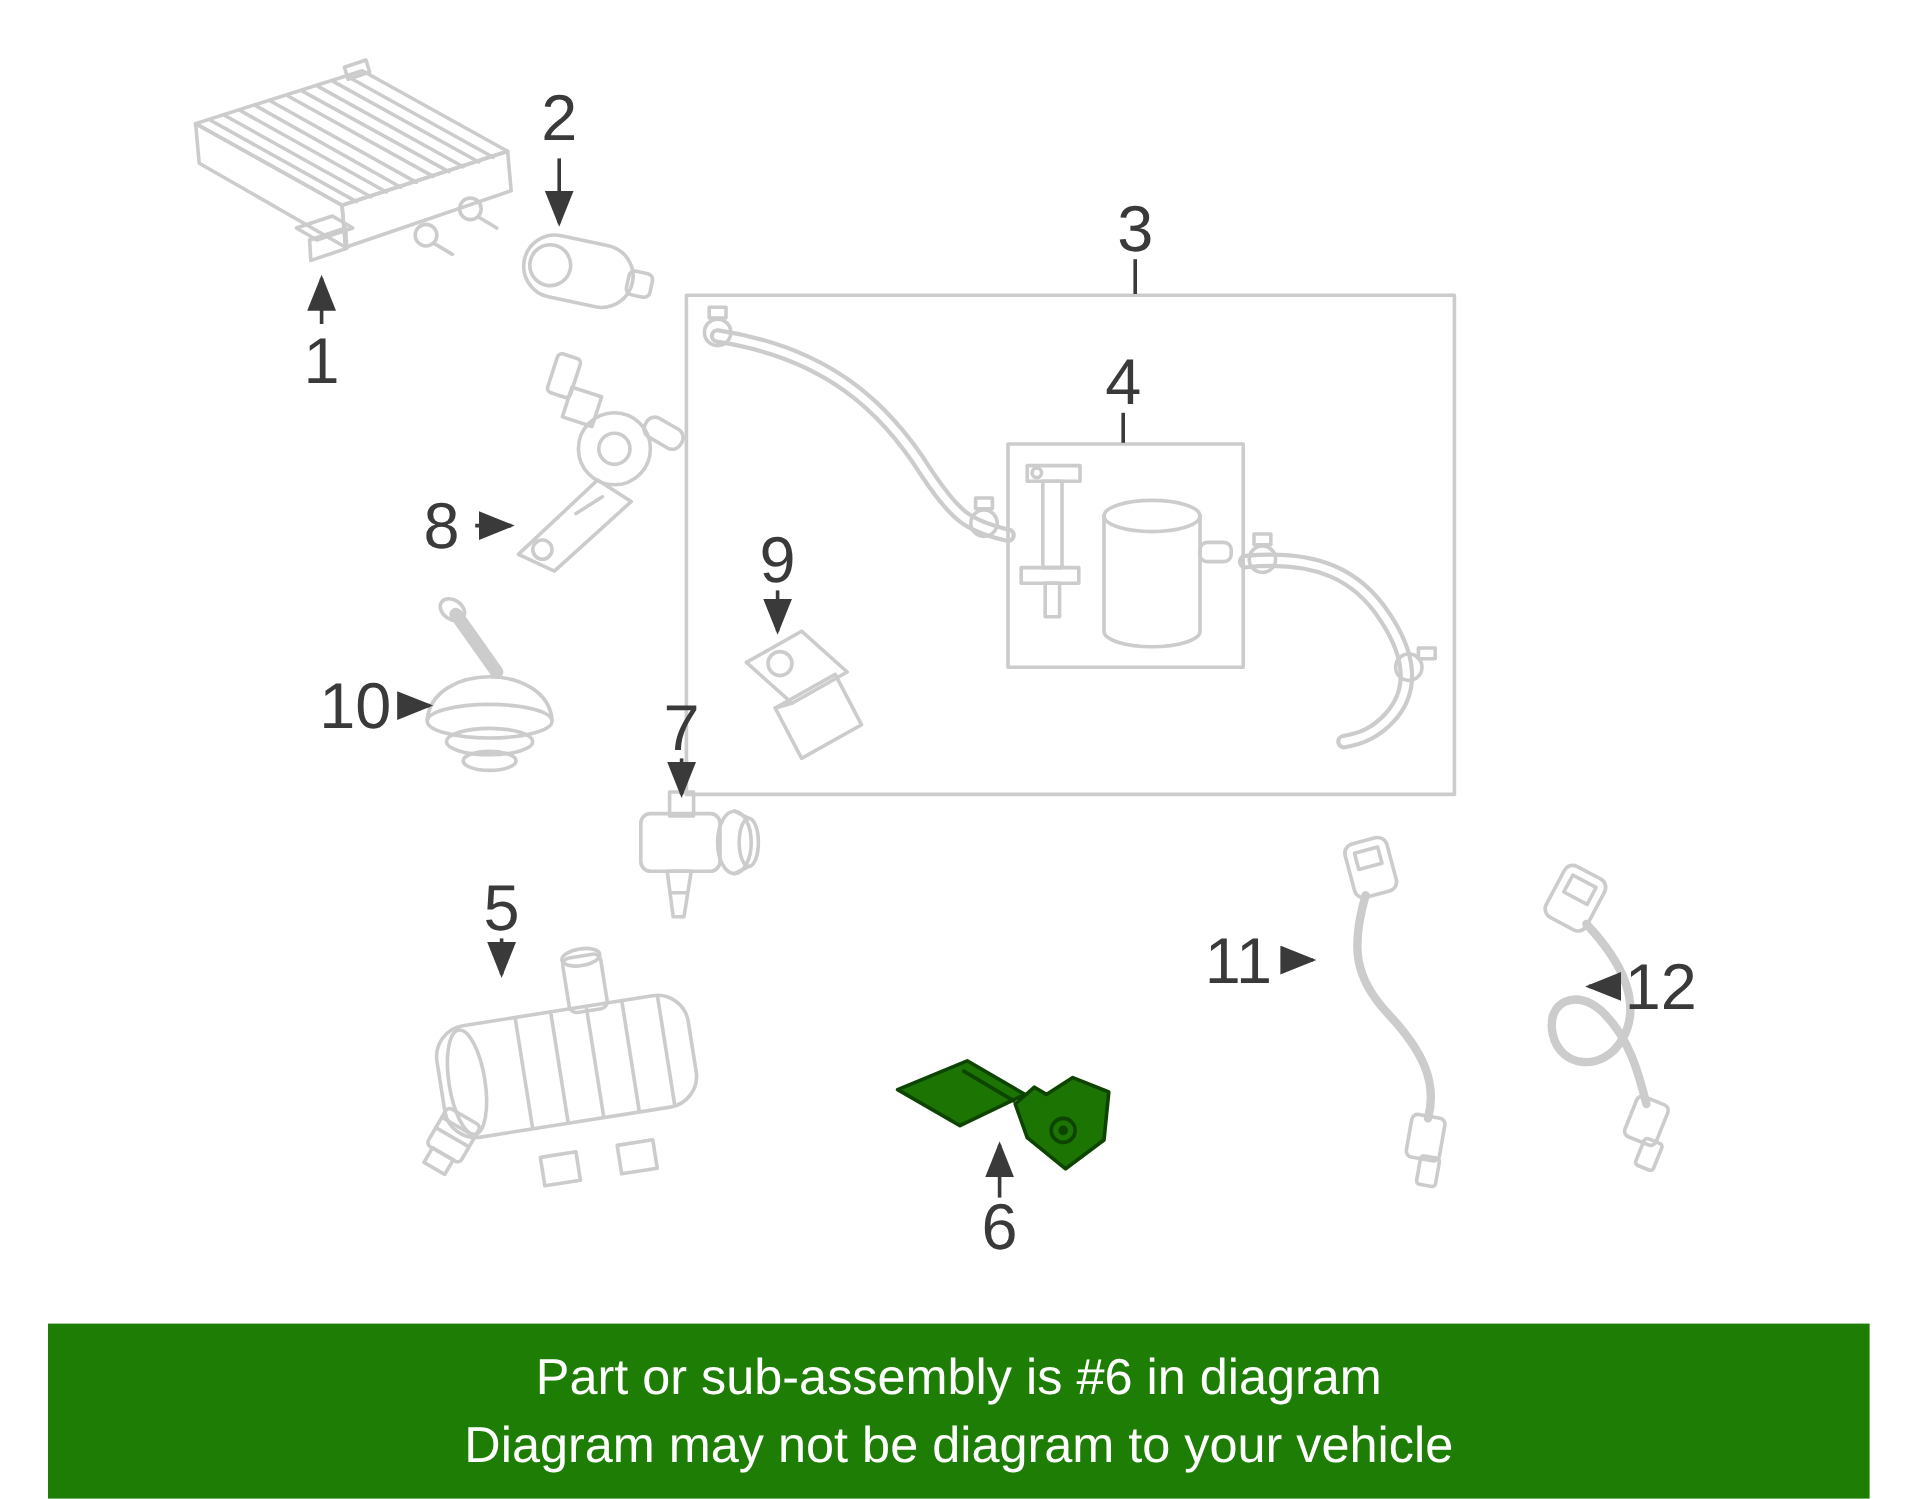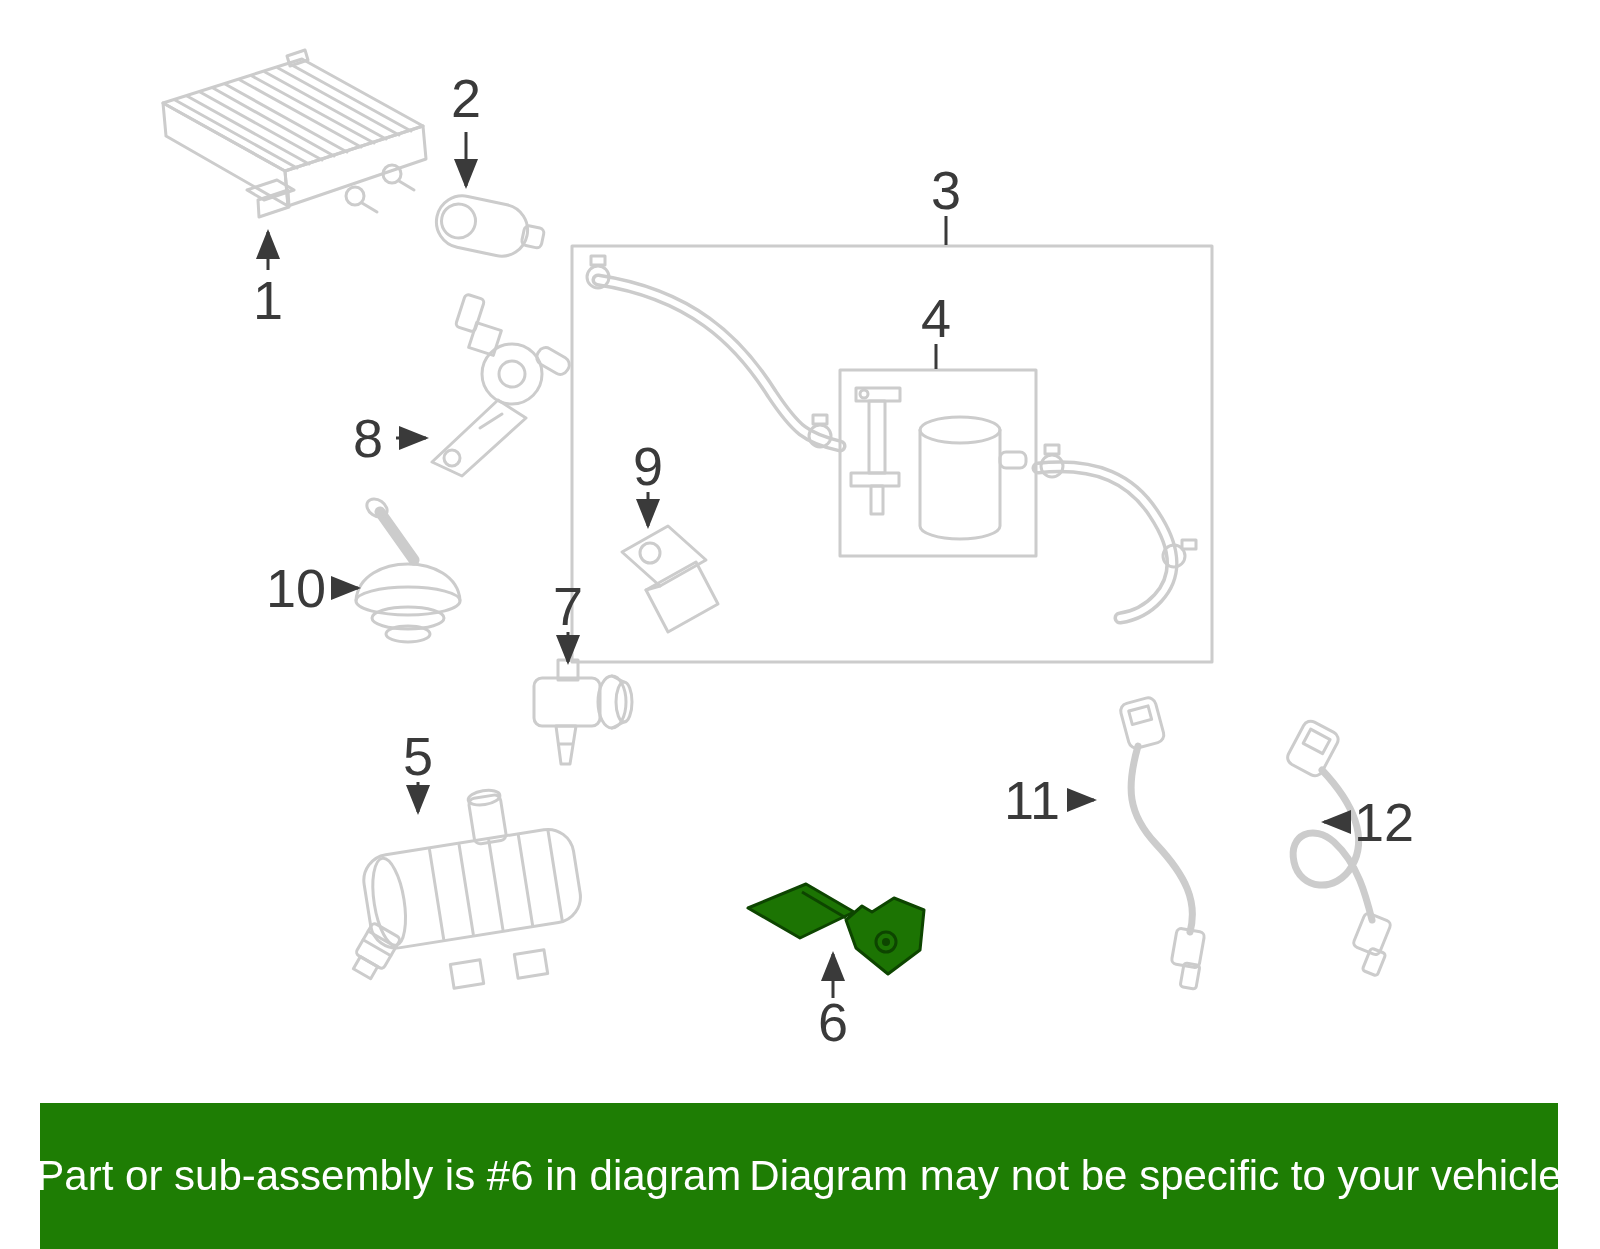--- a/index.html
+++ b/index.html
@@ -43,21 +43,21 @@
   .callout { stroke: var(--label); stroke-width: 3; fill: none; }
 
   .banner {
     position: absolute;
     left: 40px;
     right: 42px;
     top: 1103px;
     bottom: 0;
     background: var(--banner_bg);
     display: flex;
-    flex-direction: row;
+    flex-direction: column;
     align-items: center;
     justify-content: center;
     gap: 8px;
   }
   .banner-line {
     color: var(--banner_text);
     font-size: 42px;
     line-height: 1.15;
     font-family: "Liberation Sans", sans-serif;
     white-space: nowrap;
@@ -239,16 +239,16 @@
       <text class="lbl" x="368" y="457">8</text>
       <text class="lbl" x="648" y="485">9</text>
       <text class="lbl" x="296" y="607">10</text>
       <text class="lbl" x="1032" y="819">11</text>
       <text class="lbl" x="1384" y="841">12</text>
     </g>
   </svg>
 
   <div class="banner">
     <div class="banner-line">Part or sub-assembly is #6 in diagram</div>
-    <div class="banner-line">Diagram may not be specific to your vehicle</div>
+    <div class="banner-line">Diagram may not be diagram to your vehicle</div>
   </div>
 
 </div>
 
 </body></html>

